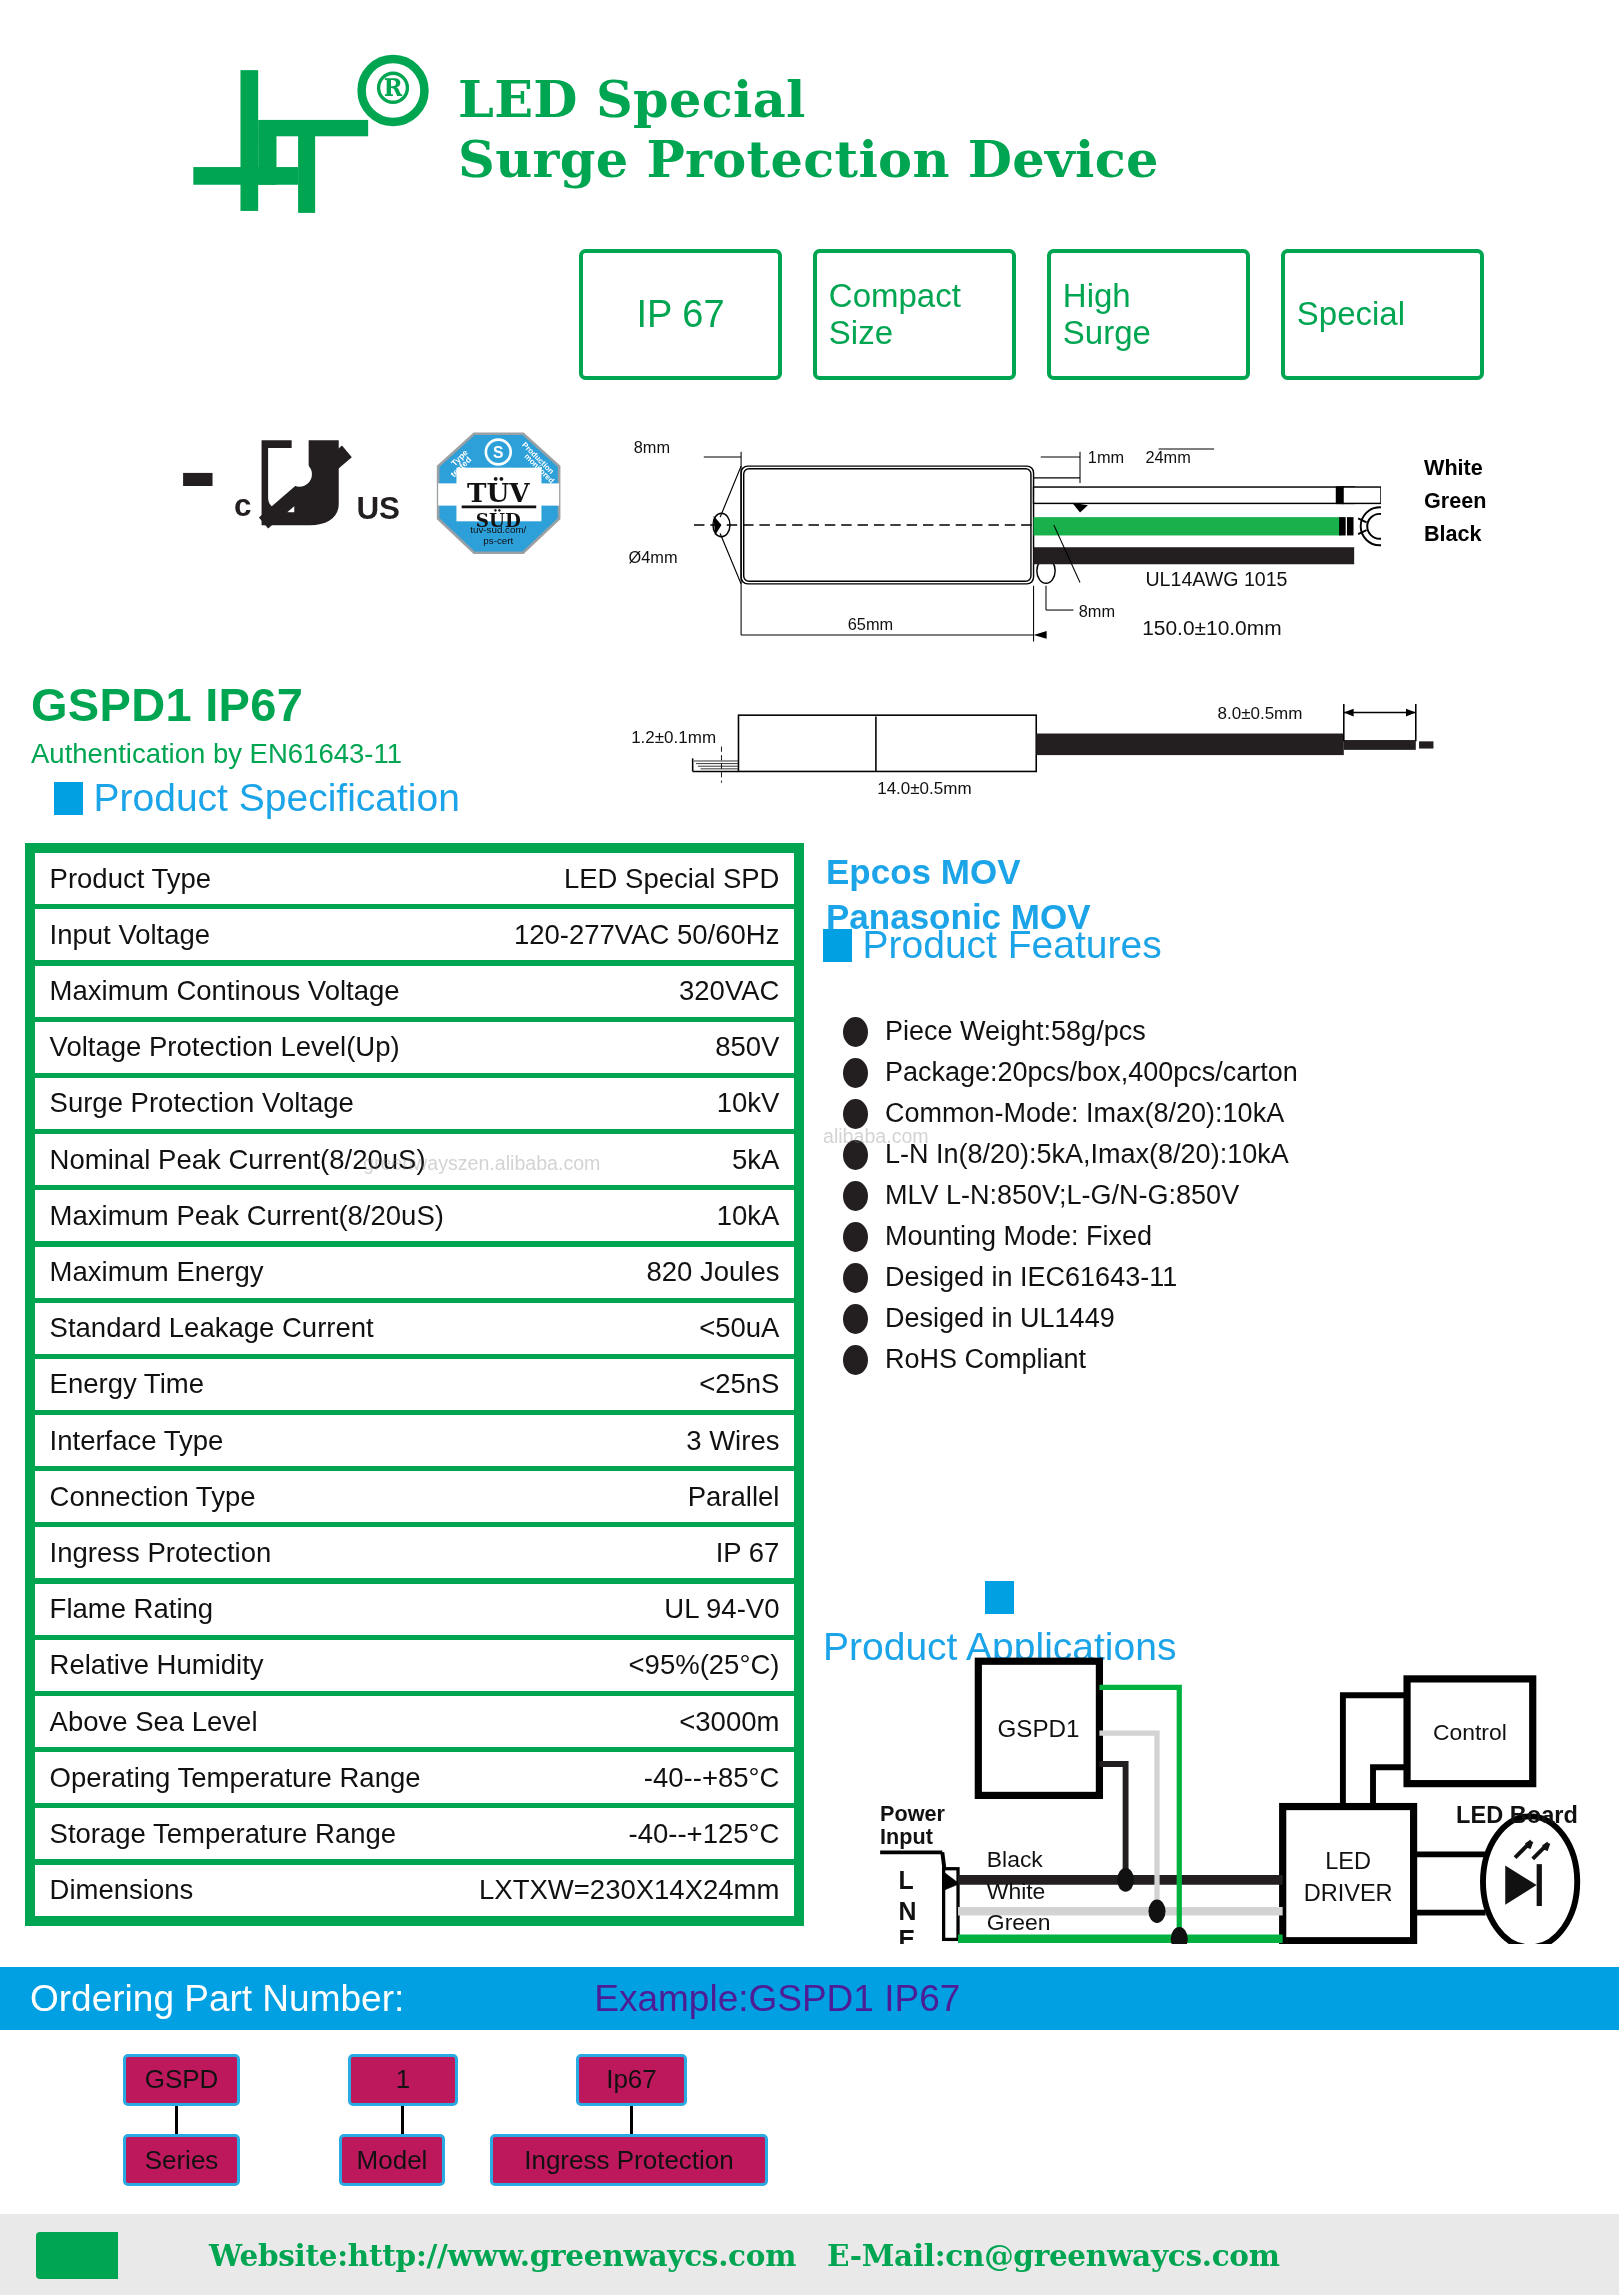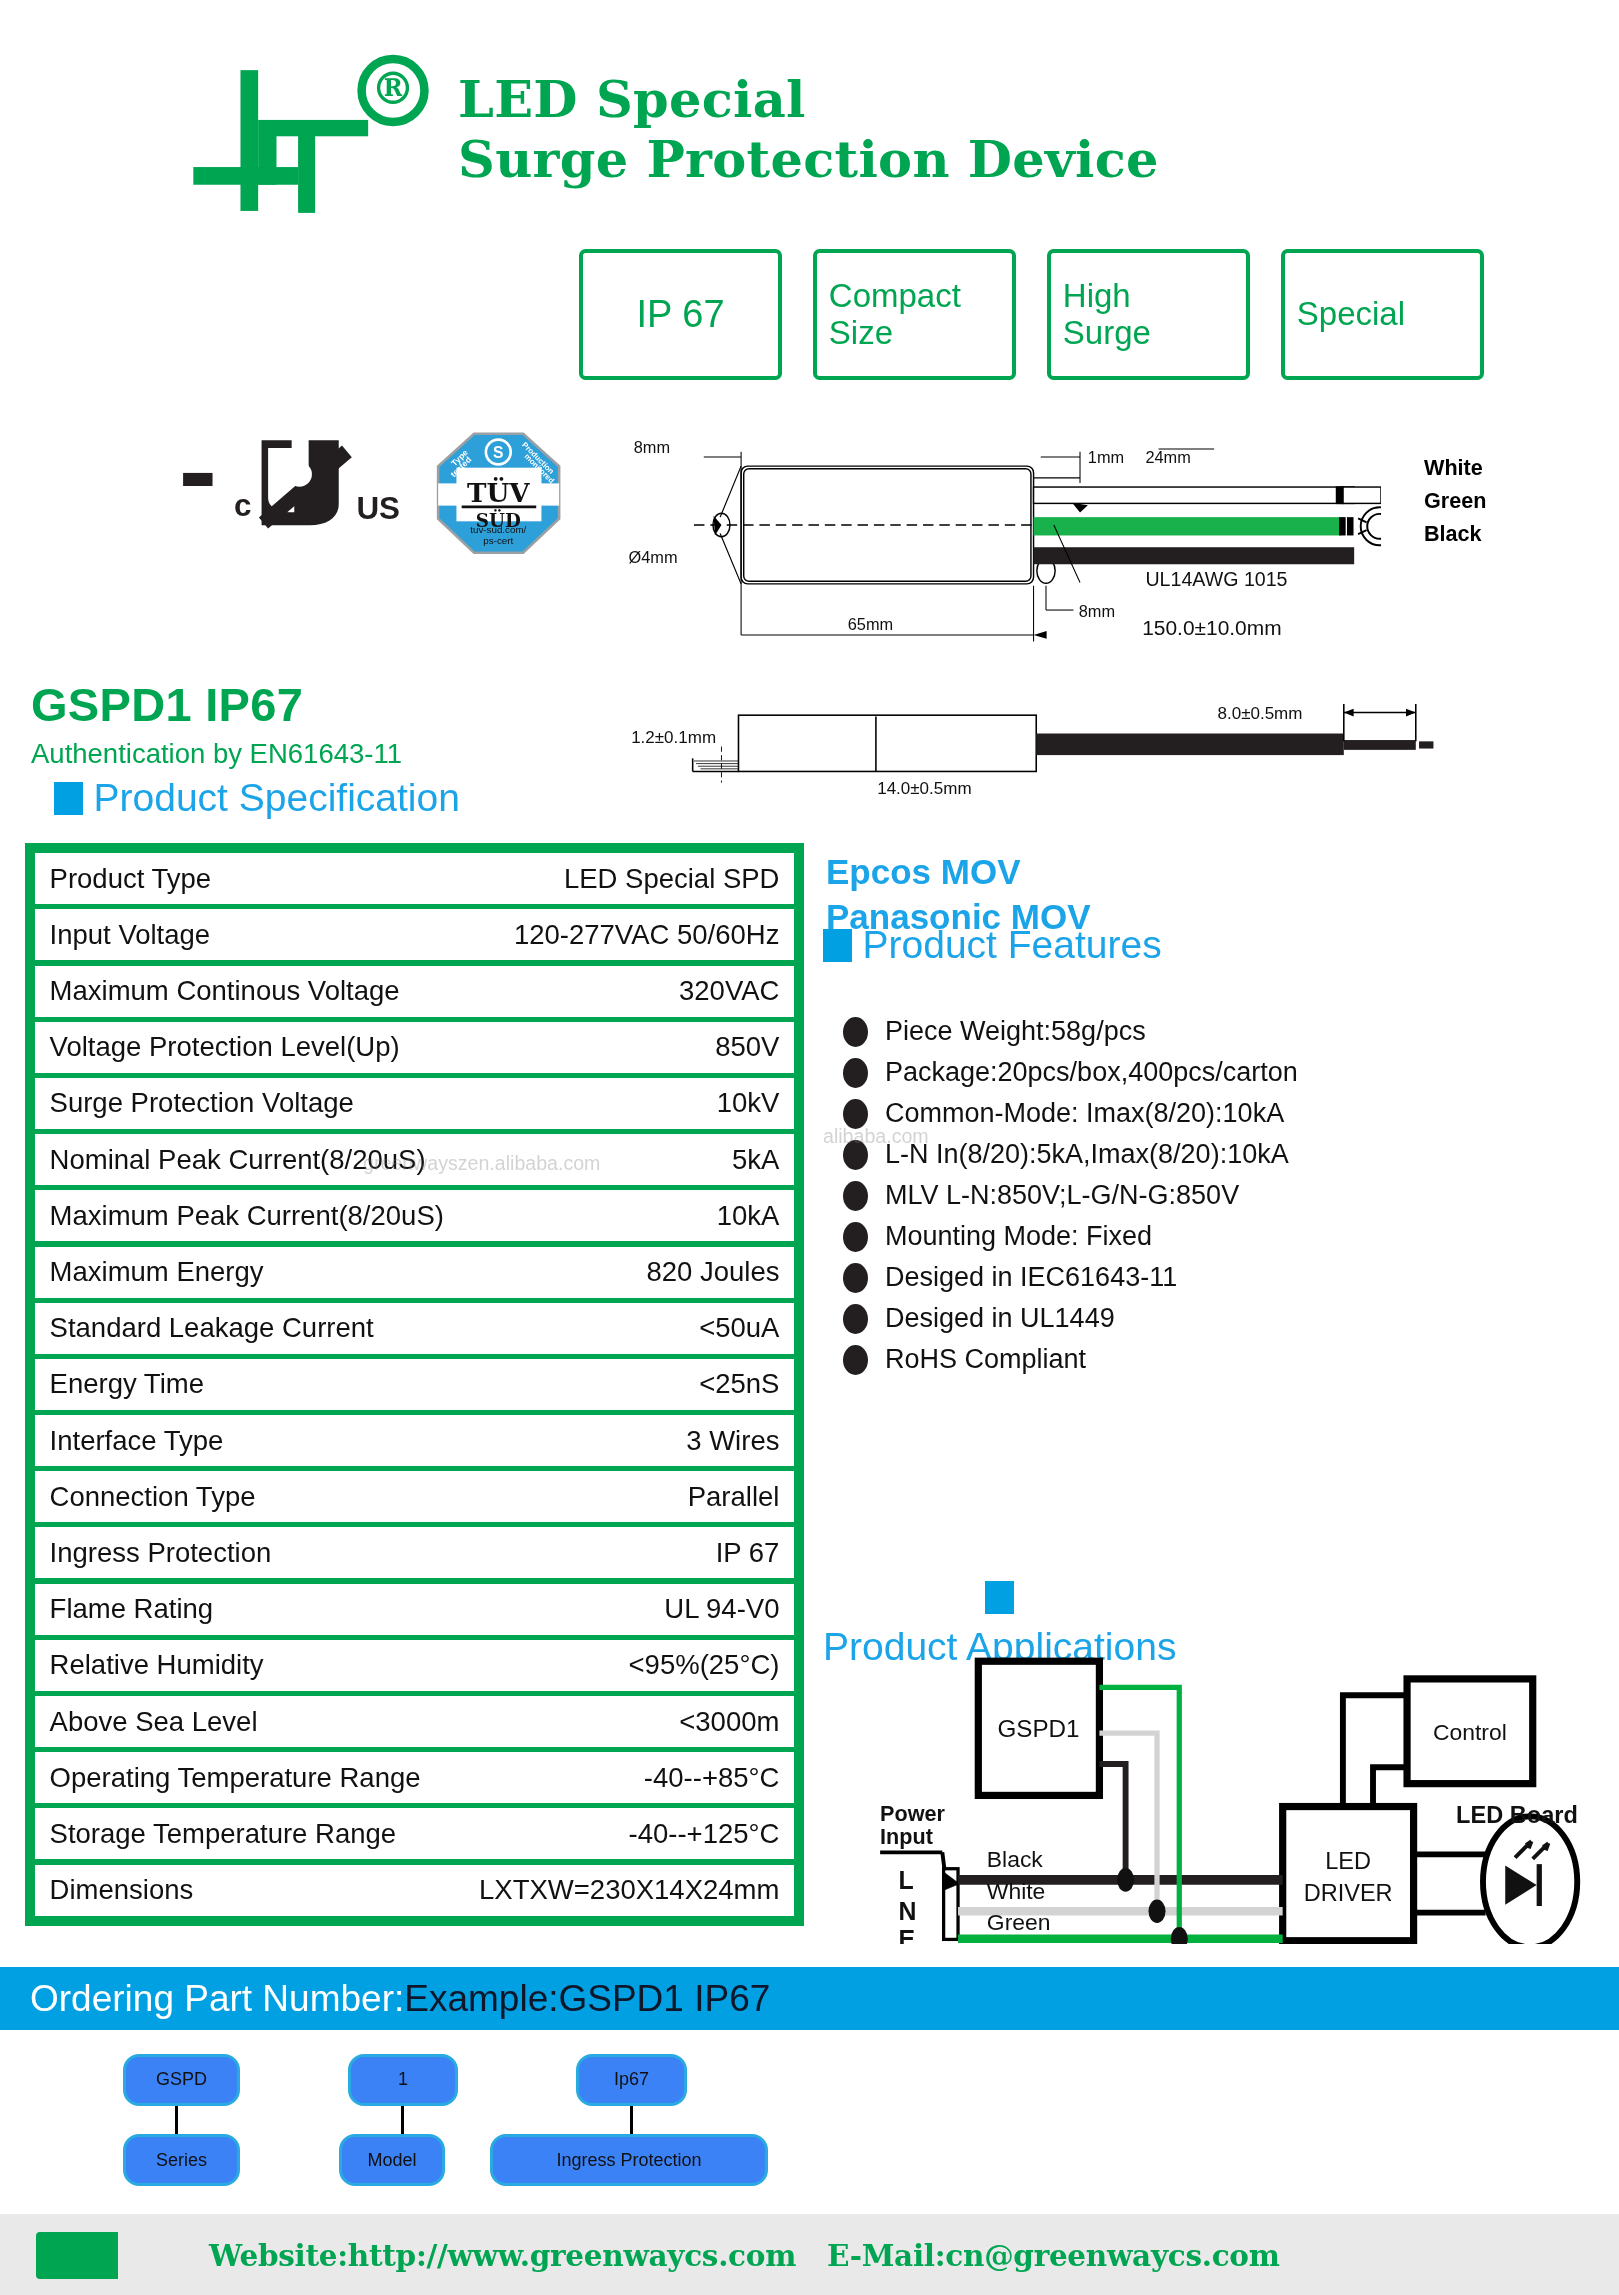--- a/index.html
+++ b/index.html
@@ -106,30 +106,30 @@
   
   .order-banner {
     position:absolute; left:0; top:1967px; width:1619px; height:63px;
     background:#00a0e3;
     display:flex; align-items:center;
   }
   .order-banner .lbl {
     color:#fff; font-size:37px; margin-left:30px; white-space:nowrap;
   }
   .order-banner .ex {
-    color:#0f172a; font-size:37px; white-space:nowrap;
+    color:#4c1d95; font-size:37px; margin-left:190px; white-space:nowrap;
   }
 
   
   .order-area { position:absolute; left:0; top:2042px; width:1619px; height:124px; }
   .ord-box {
     position:absolute;
-    border:3.9px solid #29abe2; border-radius:16px; background:#3b82f6;
+    border:3.9px solid #29abe2; border-radius:5px; background:#be185d;
     display:flex; align-items:center; justify-content:center;
-    font-size:18px; color:#111; white-space:nowrap;
+    font-size:26px; color:#111; white-space:nowrap;
   }
   .ord-conn { position:absolute; width:3.3px; background:#000; }
 
   
   .footer {
     position:absolute; left:0; top:2214px; width:1619px; height:82px;
     background:#e9e9e9;
   }
   .footer-chip {
     position:absolute; left:36px; top:17.7px; width:82px; height:47px;

